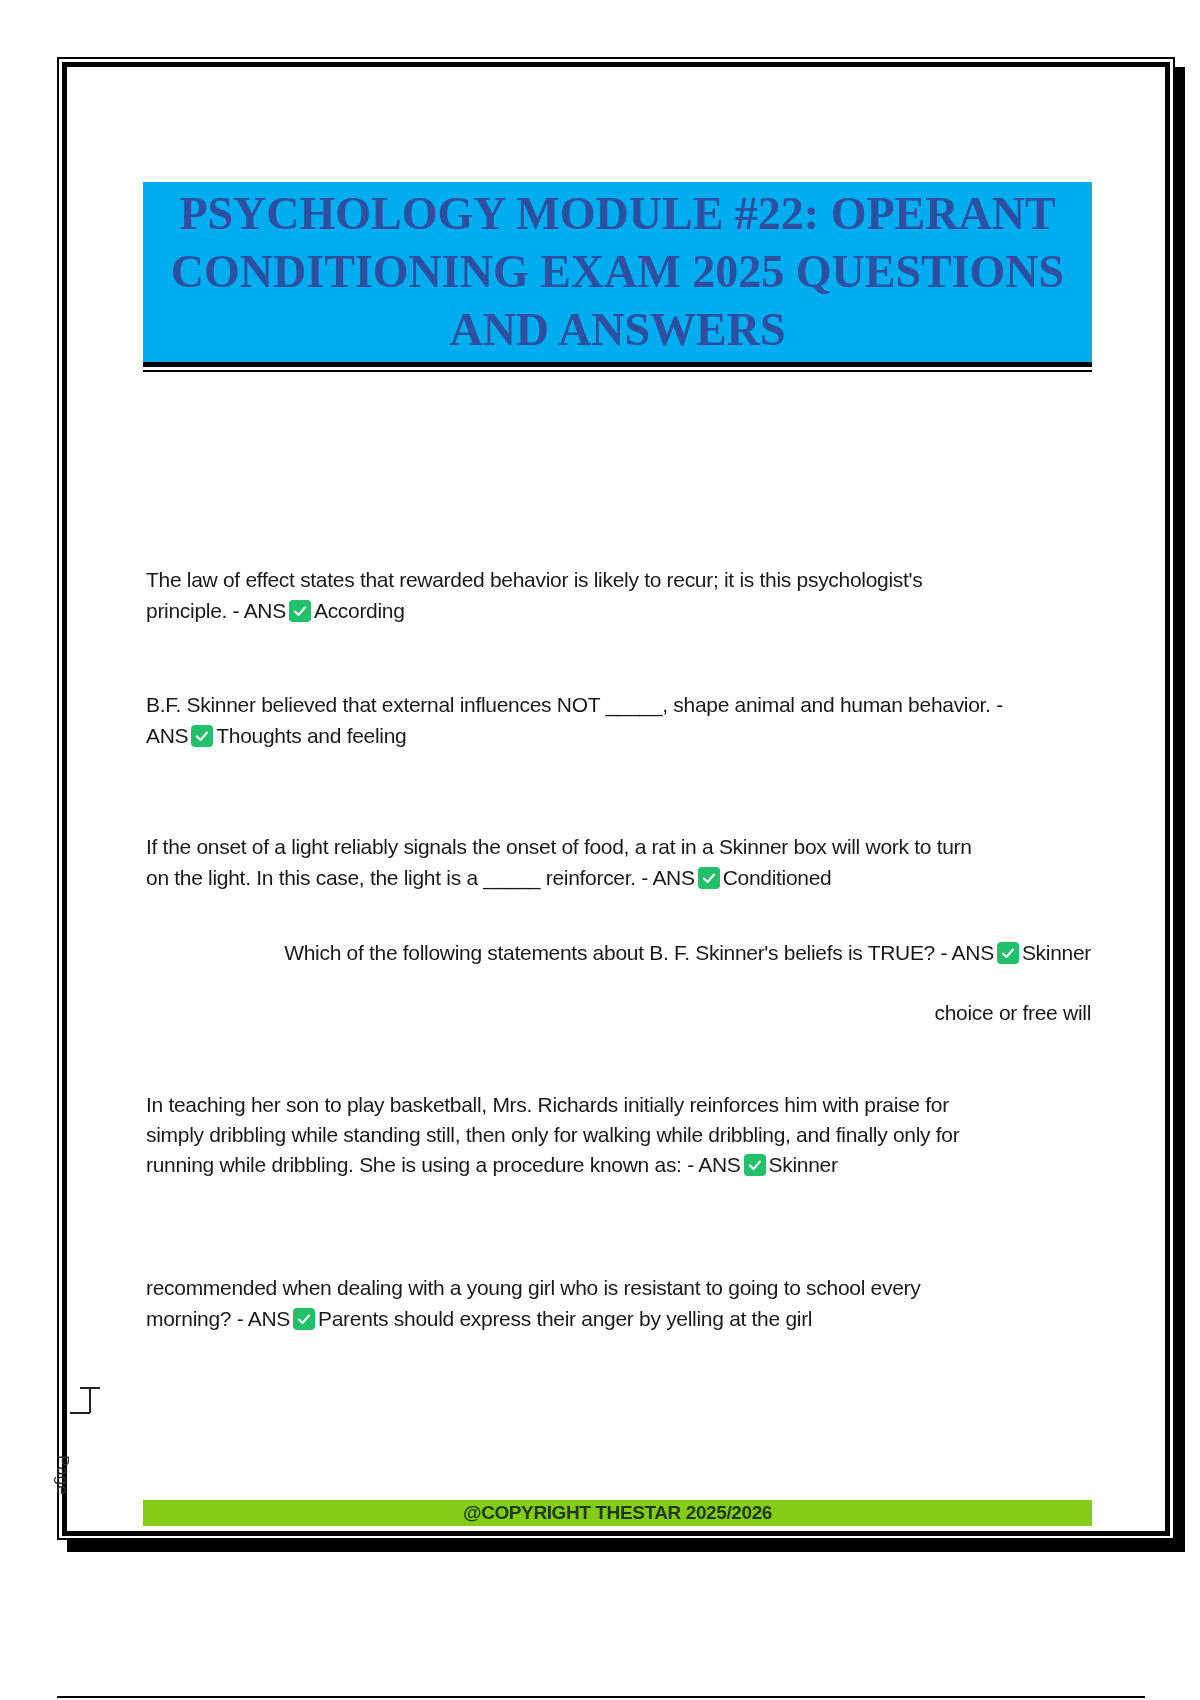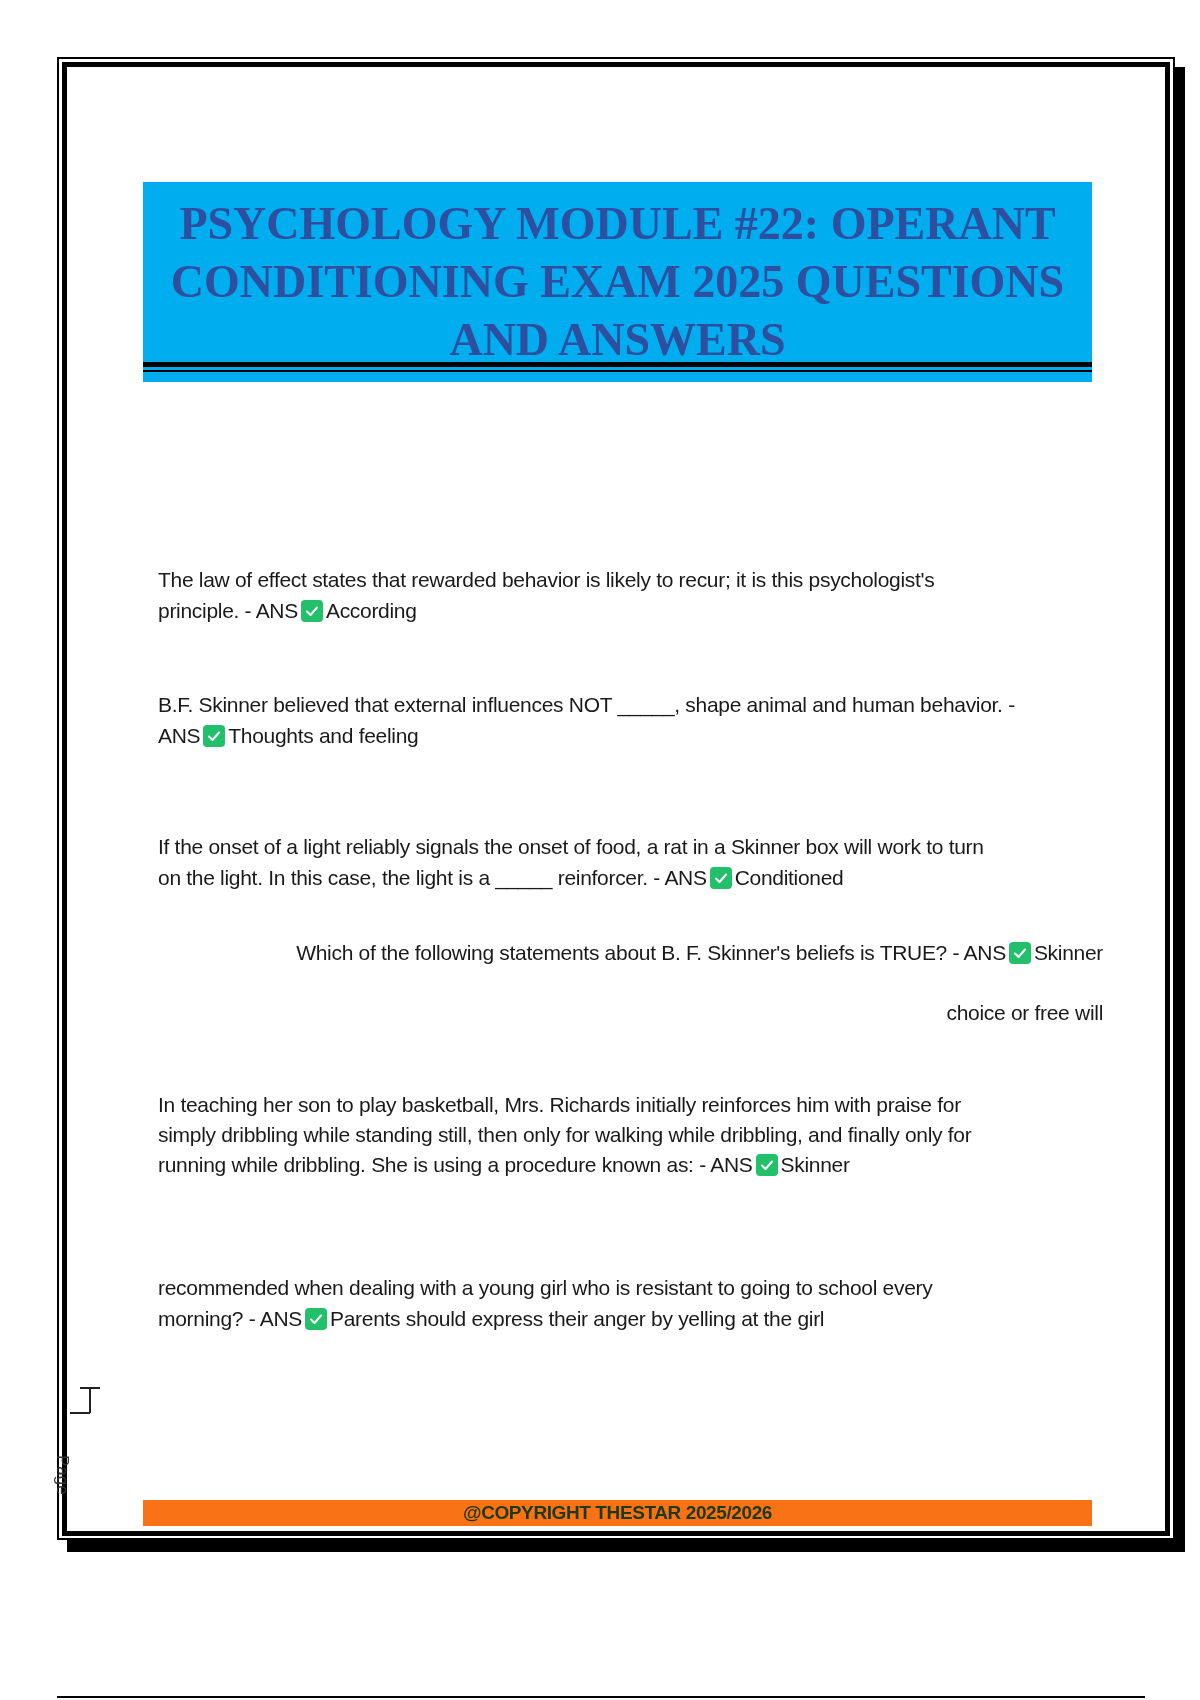--- a/index.html
+++ b/index.html
@@ -14,38 +14,38 @@
   }
   .frame-outer {
     position: absolute; left: 57px; top: 57px; width: 1118px; height: 1483px;
     border: 2px solid #000; background: #fff; box-sizing: border-box;
   }
   .frame-inner {
     position: absolute; left: 62px; top: 62px; width: 1108px; height: 1474px;
     border: 5px solid #000; background: #fff; box-sizing: border-box;
   }
   .title-box {
-    position: absolute; left: 143px; top: 182px; width: 949px; height: 200px;
+    position: absolute; left: 143px; top: 182px; width: 949px; height: 180px;
     background: #00AEEF;
     display: flex; align-items: center; justify-content: center; text-align: center;
   }
   .title-text {
     font-family: "Liberation Serif", "DejaVu Serif", serif;
     font-weight: bold; color: #2E4FA0; font-size: 46px; line-height: 58px;
     letter-spacing: 0px; margin: 0; padding: 0 6px;
   }
   .title-rule-thick {
     position: absolute; left: 143px; top: 362px; width: 949px; height: 5px; background: #000;
   }
   .title-rule-thin {
     position: absolute; left: 143px; top: 370px; width: 949px; height: 2px; background: #000;
   }
   .qa-list { position: absolute; left: 146px; top: 0; width: 945px; }
   .qa {
-    position: absolute; left: 12px; width: 945px;
+    position: absolute; left: 0; width: 945px;
     font-family: "Liberation Sans", "DejaVu Sans", sans-serif;
     font-size: 21px; color: #1a1a1a; line-height: 31px; letter-spacing: -0.3px;
   }
   .check {
     display: inline-block; width: 22px; height: 22px; background: #22C06A; border-radius: 4px;
     vertical-align: -4px; position: relative; margin: 0 3px 0 3px;
   }
   .check svg { position: absolute; left: 3px; top: 3px; }
   .side-page {
     position: absolute; left: 70px; top: 1385px; width: 40px; height: 110px;
@@ -53,21 +53,21 @@
   .page-label {
     position: absolute; left: 2px; top: 70px;
     transform: rotate(90deg); transform-origin: left top;
     font-family: "Liberation Sans", "DejaVu Sans", sans-serif; font-size: 17px; color: #333;
     white-space: nowrap;
   }
   .page-tick-v { position: absolute; left: 19px; top: 2px; width: 2px; height: 26px; background: #222; }
   .page-tick-h1 { position: absolute; left: 10px; top: 2px; width: 20px; height: 2px; background: #222; }
   .page-tick-h2 { position: absolute; left: 0px; top: 27px; width: 20px; height: 2px; background: #222; }
   .footer-bar {
-    position: absolute; left: 143px; top: 1500px; width: 949px; height: 26px; background: #f97316;
+    position: absolute; left: 143px; top: 1500px; width: 949px; height: 26px; background: #84cc16;
     display: flex; align-items: center; justify-content: center;
   }
   .footer-text {
     font-family: "Liberation Sans", "DejaVu Sans", sans-serif; font-size: 19px; font-weight: bold;
     color: #1f3a12; letter-spacing: -0.4px;
   }
   .bottom-rule {
     position: absolute; left: 57px; top: 1696px; width: 1088px; height: 2px; background: #000;
   }
 </style>

